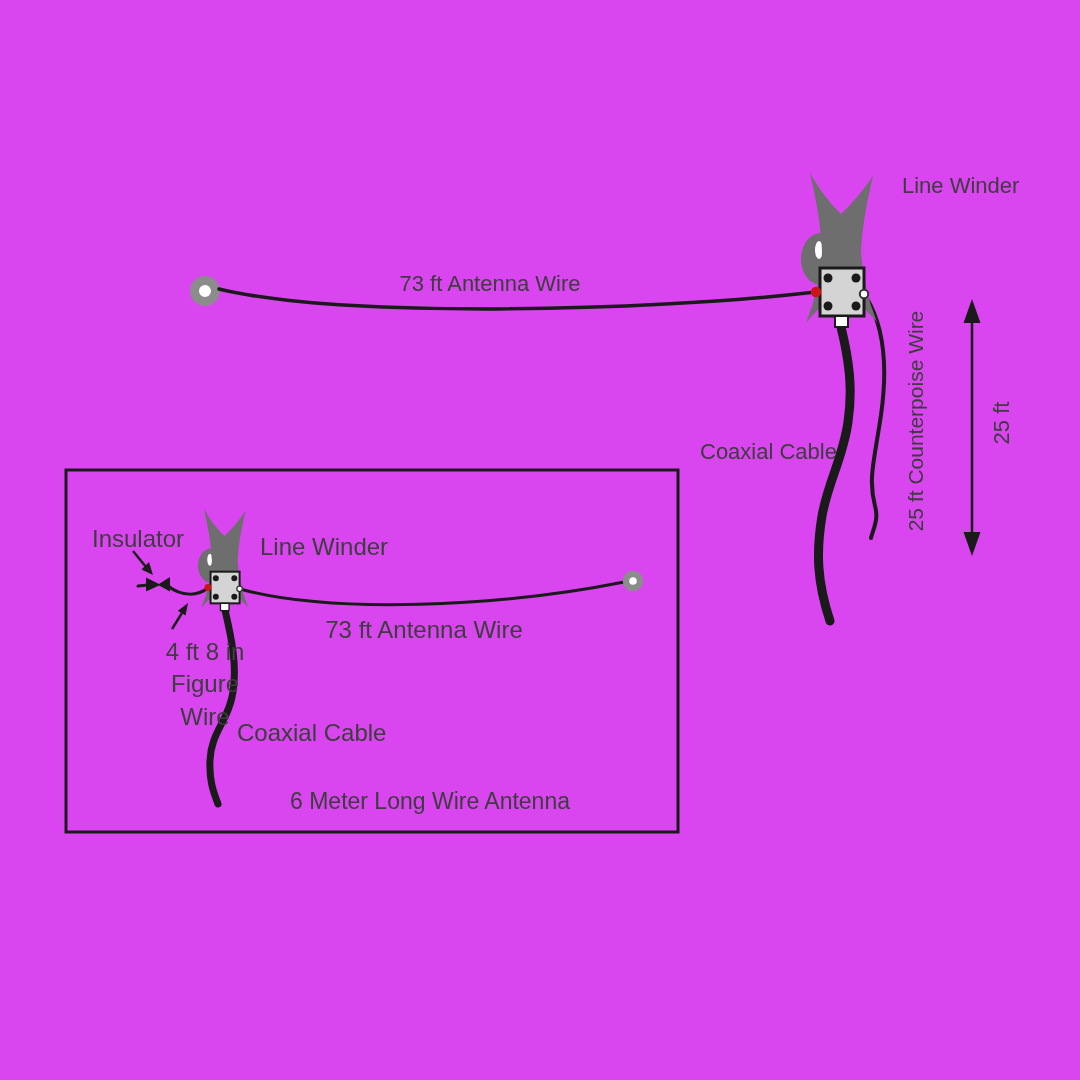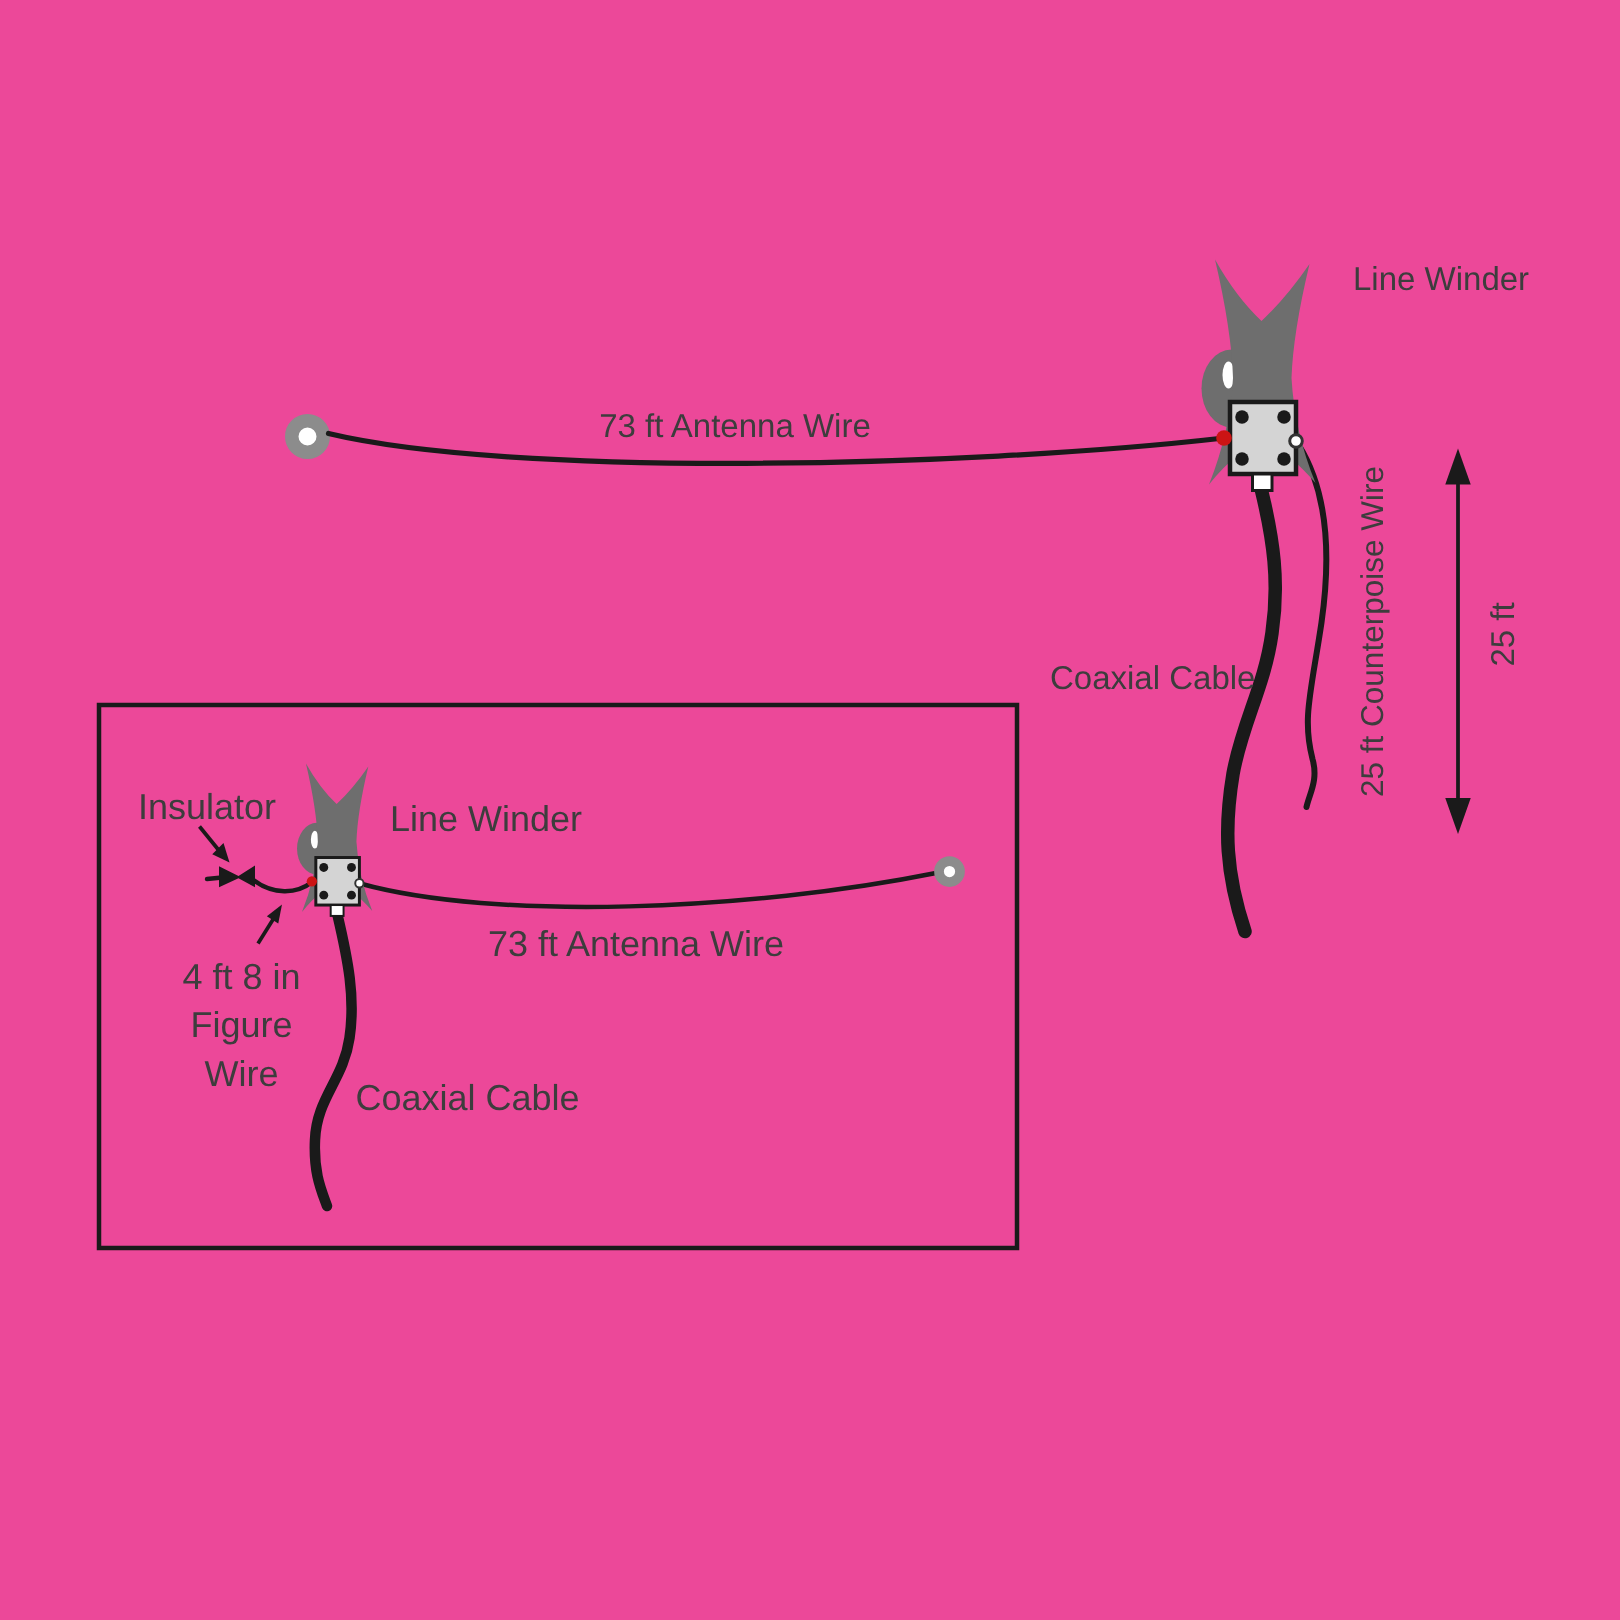--- a/index.html
+++ b/index.html
@@ -1,19 +1,19 @@
 <!DOCTYPE html>
 <html style="--wire: #1a1a1a; --winder_gray: #6e6e6e; --box_fill: #d4d4d4; --ring_gray: #8c8c8c; --red_dot: #cc1414; --label: #3d3d3d; --caption: #000000;"><head>
 <meta charset="utf-8">
 <style>
   html, body { margin: 0; padding: 0; background: #ffffff; }
   .canvas {
     position: relative;
     width: 1080px; height: 1080px;
-    background: #ec4899;
+    background: #d946ef;
     font-family: "Liberation Sans", sans-serif;
     overflow: hidden;
   }
   svg.drawing { position: absolute; left: 0; top: 0; }
 
   
   .wire       { stroke: var(--wire); fill: none; stroke-linecap: round; }
   .wire-main  { stroke-width: 3.5; }
   .wire-thin  { stroke-width: 3; }
   .coax-main  { stroke-width: 9; }
@@ -44,21 +44,21 @@
   .lbl-main  { font-size: 22px; }
   .lbl-inset { font-size: 24px; }
   .centered  { transform: translateX(-50%); }
   .rot {
     transform: translate(-50%, -50%) rotate(-90deg);
     transform-origin: center center;
   }
   .lbl-counterpoise { left: 916px; top: 421px; font-size: 21px; }
   .lbl-span         { left: 1002px; top: 423px; font-size: 22px; }
 
-  .multi { text-align: center; }
+  .multi { text-align: center; margin-left: 44px; }
 
   .fig-caption {
     position: absolute;
     left: 542px; top: 891px;
     transform: translateX(-50%);
     color: var(--caption);
     font-size: 22px;
     font-weight: bold;
     white-space: nowrap;
   }
@@ -138,15 +138,16 @@
 
   <div class="lbl lbl-inset" style="left:92px; top:525px;">Insulator</div>
   <div class="lbl lbl-inset" style="left:260px; top:533px;">Line Winder</div>
   <div class="lbl lbl-inset centered" style="left:424px; top:616px;">73 ft Antenna Wire</div>
   <div class="lbl lbl-inset centered multi" style="left:161px; top:636px; line-height:1.35;">
     <div>4 ft 8 in</div>
     <div>Figure</div>
     <div>Wire</div>
   </div>
   <div class="lbl lbl-inset" style="left:237px; top:719px;">Coaxial Cable</div>
+  <div class="lbl centered" style="left:430px; top:788px; font-size:23px;">6 Meter Long Wire Antenna</div>
 
 
 </div>
 
 </body></html>

